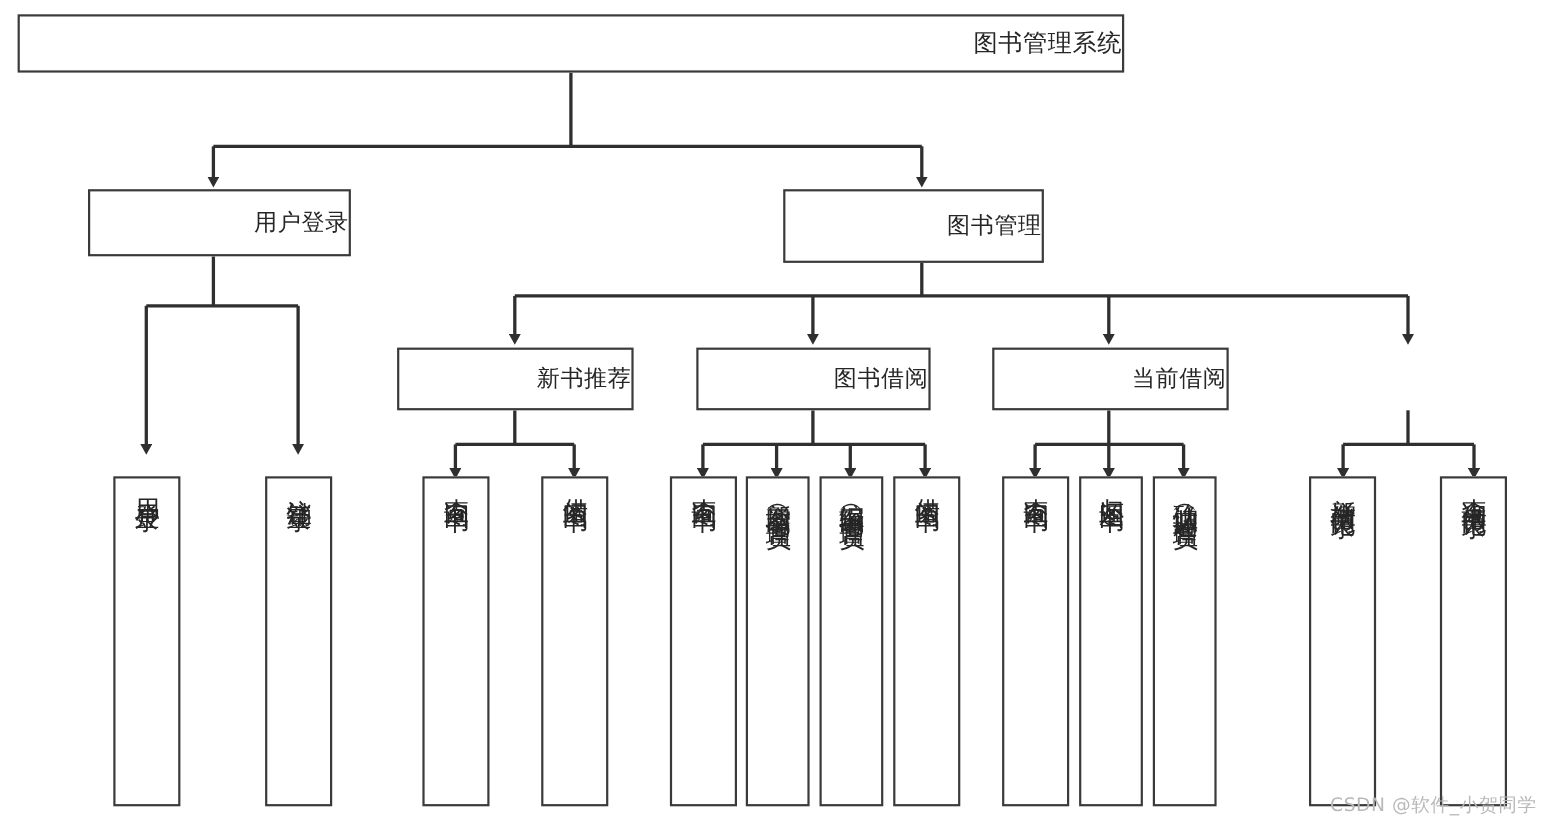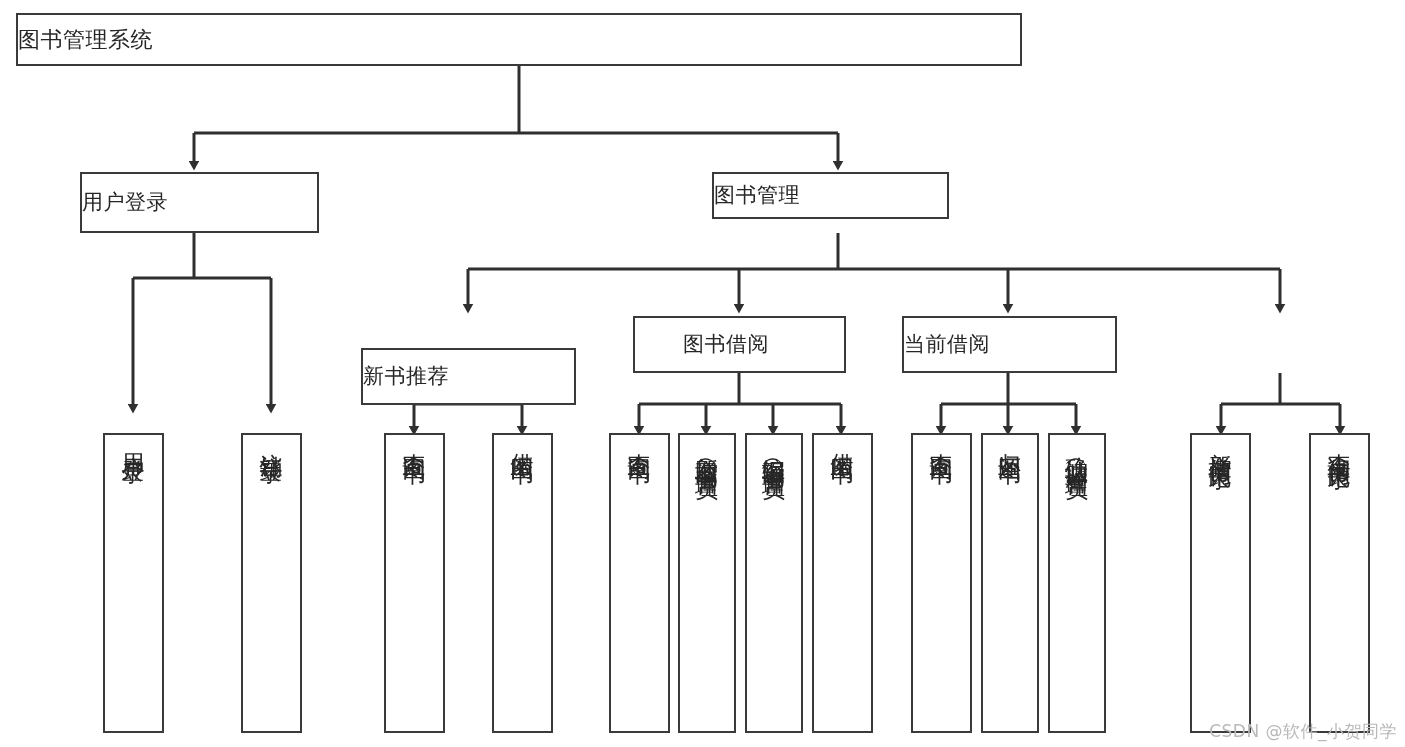--- a/index.html
+++ b/index.html
@@ -10,21 +10,21 @@
   #stage{position:relative;width:1405px;height:747px;background:#fff;}
   svg.lines{position:absolute;left:0;top:0;width:1405px;height:747px;pointer-events:none;}
 
   .node{
     position:absolute;
     box-sizing:border-box;
     background:#ffffff;
     border:2.5px solid #3a3a3a;
     display:flex;
     align-items:center;
-    justify-content:flex-start;
+    justify-content:flex-end;
     color:#262626;
   }
   .node .lbl{
     display:block;
     text-align:center;
     line-height:1.18;
     letter-spacing:0.5px;
   }
   
   .h .lbl{ font-size:21px; }
@@ -114,25 +114,25 @@
     </g>
   </svg>
 
   <div class="node h root" style="left:16px;top:13px;width:1006px;height:53px;">
     <span class="lbl">图书管理系统</span>
   </div>
 
   <div class="node h" style="left:80px;top:172px;width:239px;height:61px;">
     <span class="lbl">用户登录</span>
   </div>
-  <div class="node h" style="left:712px;top:172px;width:237px;height:47px;">
+  <div class="node h" style="left:712px;top:172px;width:237px;height:67px;">
     <span class="lbl">图书管理</span>
   </div>
 
-  <div class="node h" style="left:361px;top:316px;width:215px;height:57px;margin-top:32px;">
+  <div class="node h" style="left:361px;top:316px;width:215px;height:57px;">
     <span class="lbl">新书推荐</span>
   </div>
   <div class="node h" style="left:633px;top:316px;width:213px;height:57px;padding-left:48px;">
     <span class="lbl">图书借阅</span>
   </div>
   <div class="node h" style="left:902px;top:316px;width:215px;height:57px;">
     <span class="lbl">当前借阅</span>
   </div>
 
   <div class="node v" style="left:103px;top:433px;width:61px;height:300px;">

